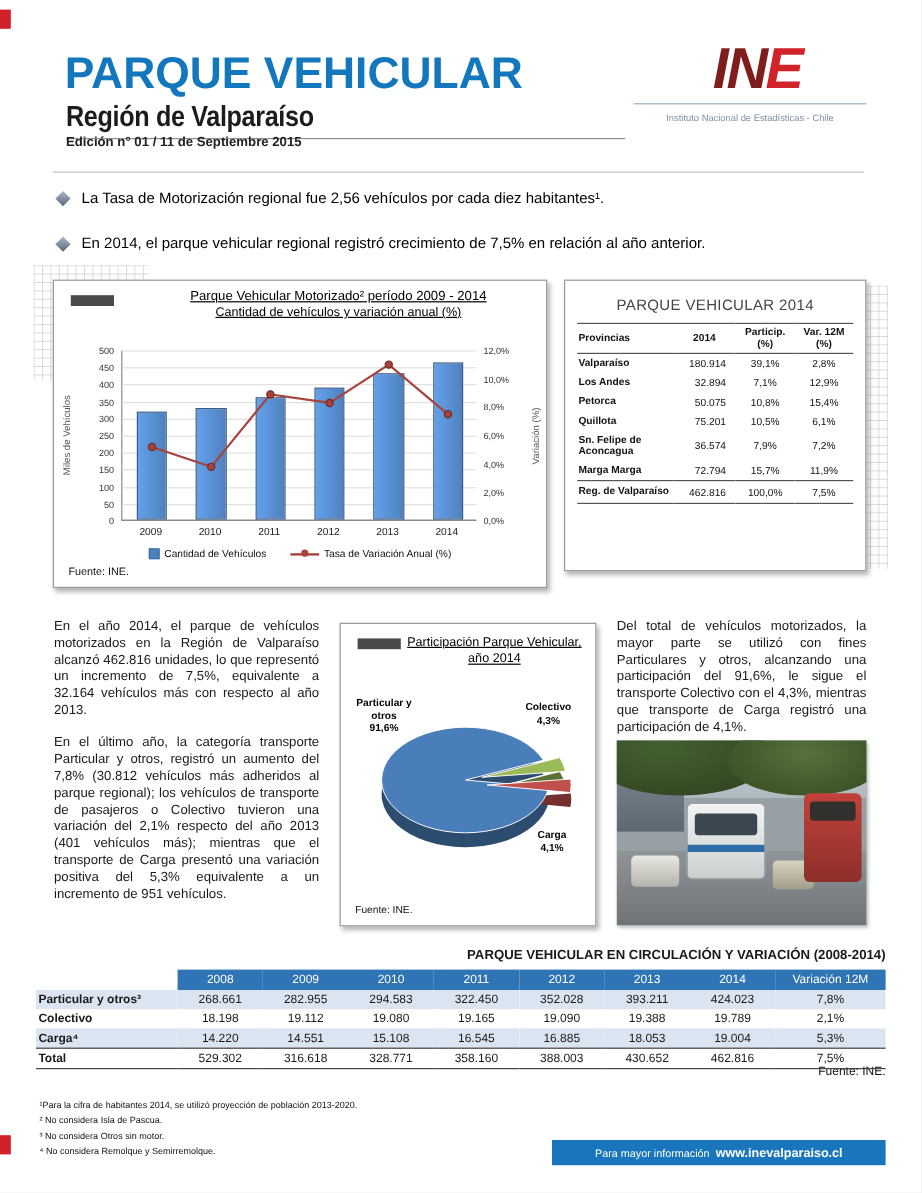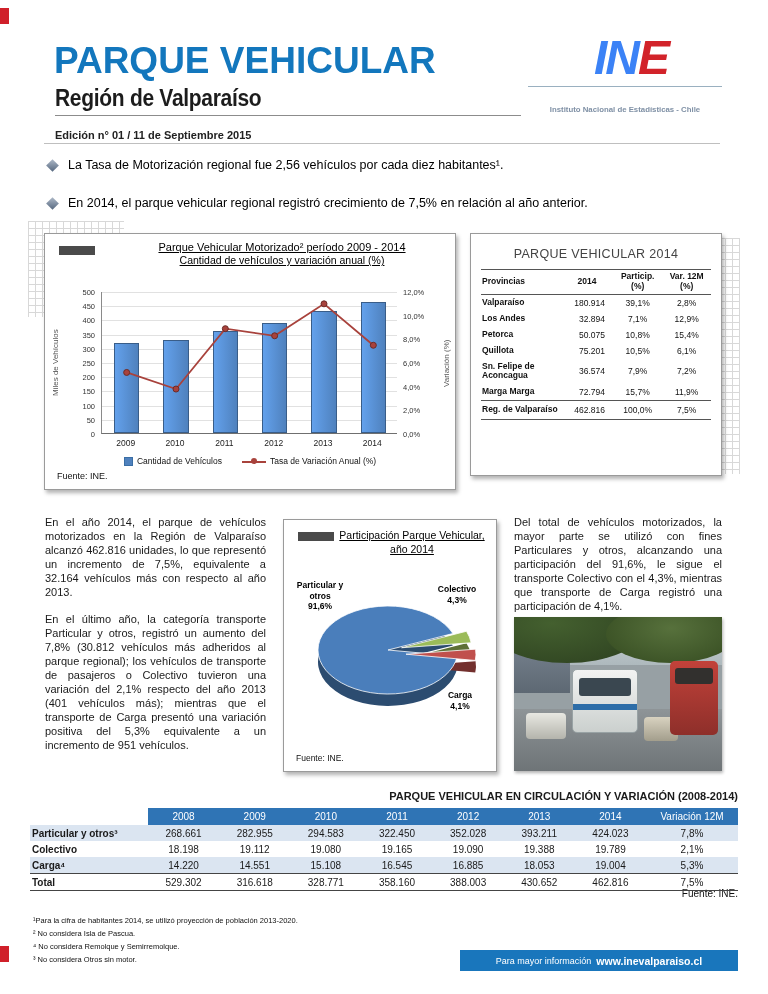--- a/index.html
+++ b/index.html
@@ -8,27 +8,27 @@
   .page { position:relative; width:768px; height:994px; background:#fff; margin:0 auto; overflow:hidden; }
 
   
   .bleed { position:absolute; left:0; width:9px; height:16px; background:#d0202a; }
   .bleed-top { top:8px; } .bleed-bottom { top:946px; }
 
   
   .title { position:absolute; left:54px; top:40px; font-size:37px; font-weight:bold; color:#1377bd; letter-spacing:0; }
   .subtitle { position:absolute; left:55px; top:84px; font-size:21px; font-weight:bold; color:#1c1c1c; transform:scaleY(1.15); transform-origin:left top; letter-spacing:-0.3px; }
   .subtitle-rule { position:absolute; left:55px; top:115px; width:466px; height:1px; background:#8c8c8c; }
-  .edition { position:absolute; left:55px; top:129px; font-size:11px; font-weight:bold; color:#222; }
+  .edition { position:absolute; left:55px; top:113px; font-size:11px; font-weight:bold; color:#222; }
   .header-rule { position:absolute; left:44px; top:143px; width:676px; height:1px; background:#bfbfbf; }
   .logo { position:absolute; left:528px; top:34px; width:194px; text-align:center; }
   .logo-text { font-size:48px; font-weight:bold; font-style:italic; line-height:1; letter-spacing:-2px; }
-  .logo-in { color:#3b82f6;margin-left:12px; } .logo-e { color:#d2232a; }
+  .logo-in { color:#7f1d1d;margin-left:12px; } .logo-e { color:#d2232a; }
   .logo-rule { height:1px; background:#9ab0c0; margin-top:4px; }
-  .logo-caption { font-size:7.8px; color:#7f90a5; margin-top:18px;font-weight:bold; }
+  .logo-caption { font-size:7.8px; color:#7f90a5; margin-top:7px; }
 
   
   .bullet { position:absolute; left:48px; width:640px; }
   .b1 { top:158px; } .b2 { top:196px; }
   .diamond { position:absolute; left:0; top:3px; width:9px; height:9px; transform:rotate(45deg); background:linear-gradient(135deg,#aeb9c8,#55677e); }
   .bullet-text { display:block; margin-left:20px; font-size:12.5px; color:#000; }
 
   
   .gridpatch { position:absolute; z-index:0; opacity:.9;
     background-image:linear-gradient(#d4d4d4 1px,transparent 1px),linear-gradient(90deg,#d4d4d4 1px,transparent 1px);
@@ -412,22 +412,22 @@
           <td class="circ-val">462.816</td>
           <td class="circ-val">7,5%</td>
         </tr>
       </tbody>
   </table>
   <div class="circ-fuente">Fuente: INE.</div>
 
   <div class="footnotes">
     <div>¹Para la cifra de habitantes 2014, se utilizó proyección de población 2013-2020.</div>
     <div>² No considera Isla de Pascua.</div>
+    <div>³ No considera Otros sin motor.</div>
     <div>⁴ No considera Remolque y Semirremolque.</div>
-    <div>³ No considera Otros sin motor.</div>
   </div>
 
   <div class="footer-bar">
     <span>Para mayor información</span>
     <span class="footer-url">www.inevalparaiso.cl</span>
   </div>
 
 </div>
 
 </body></html>

